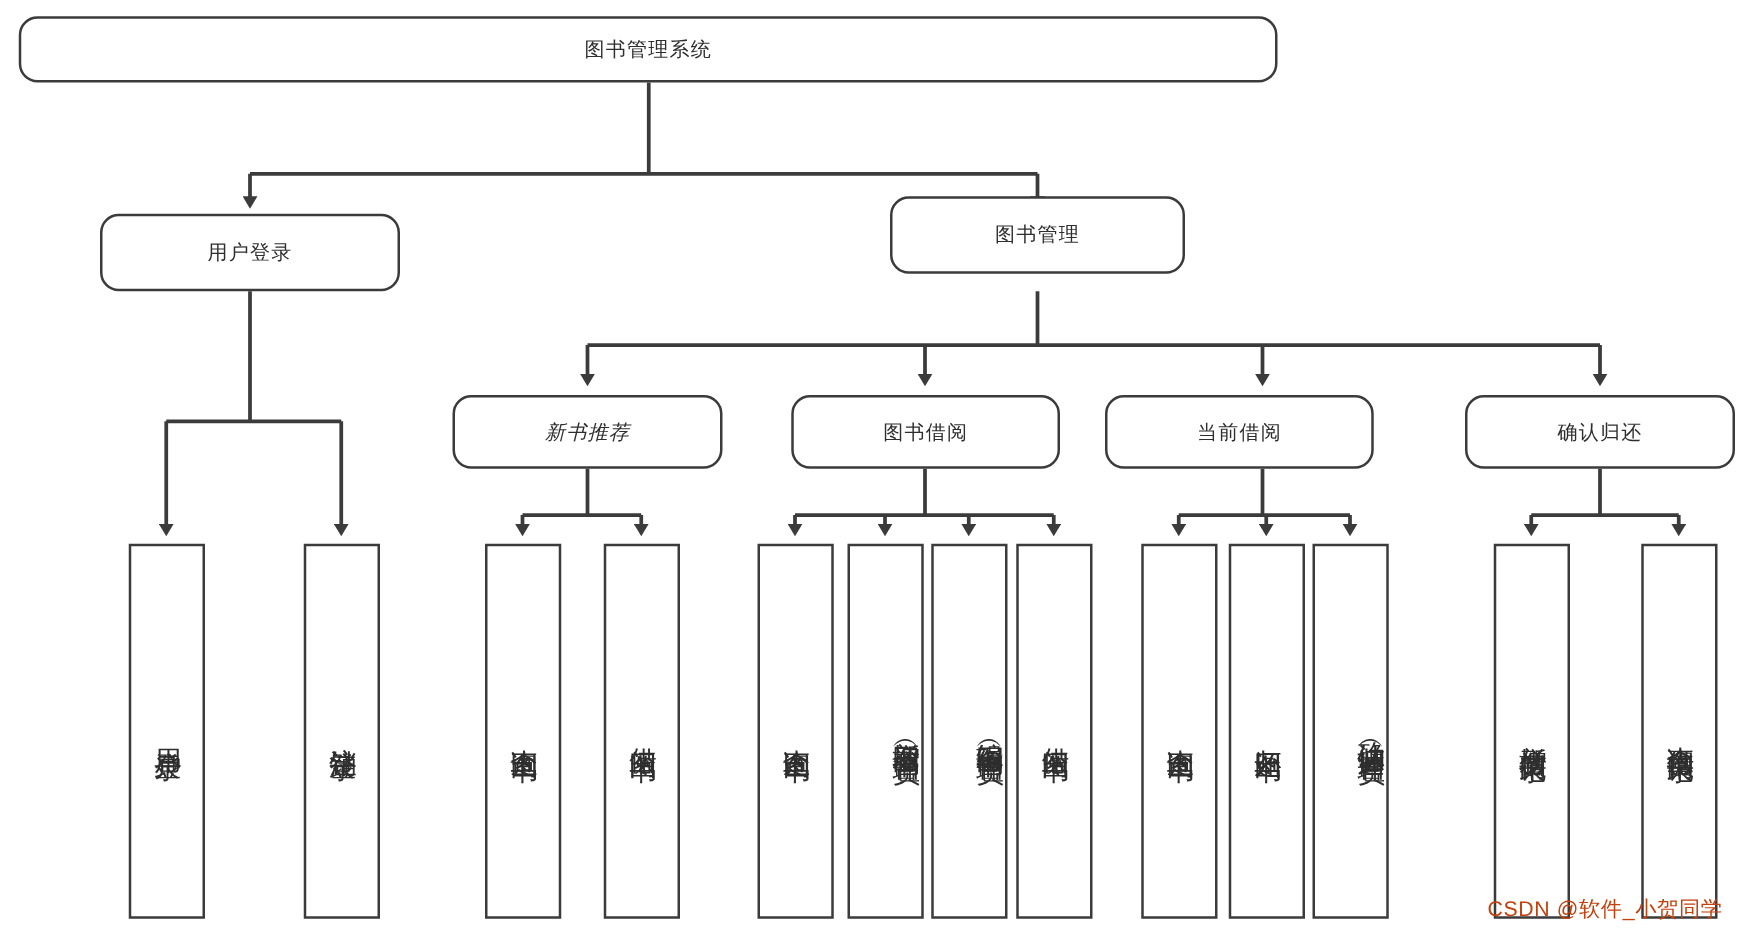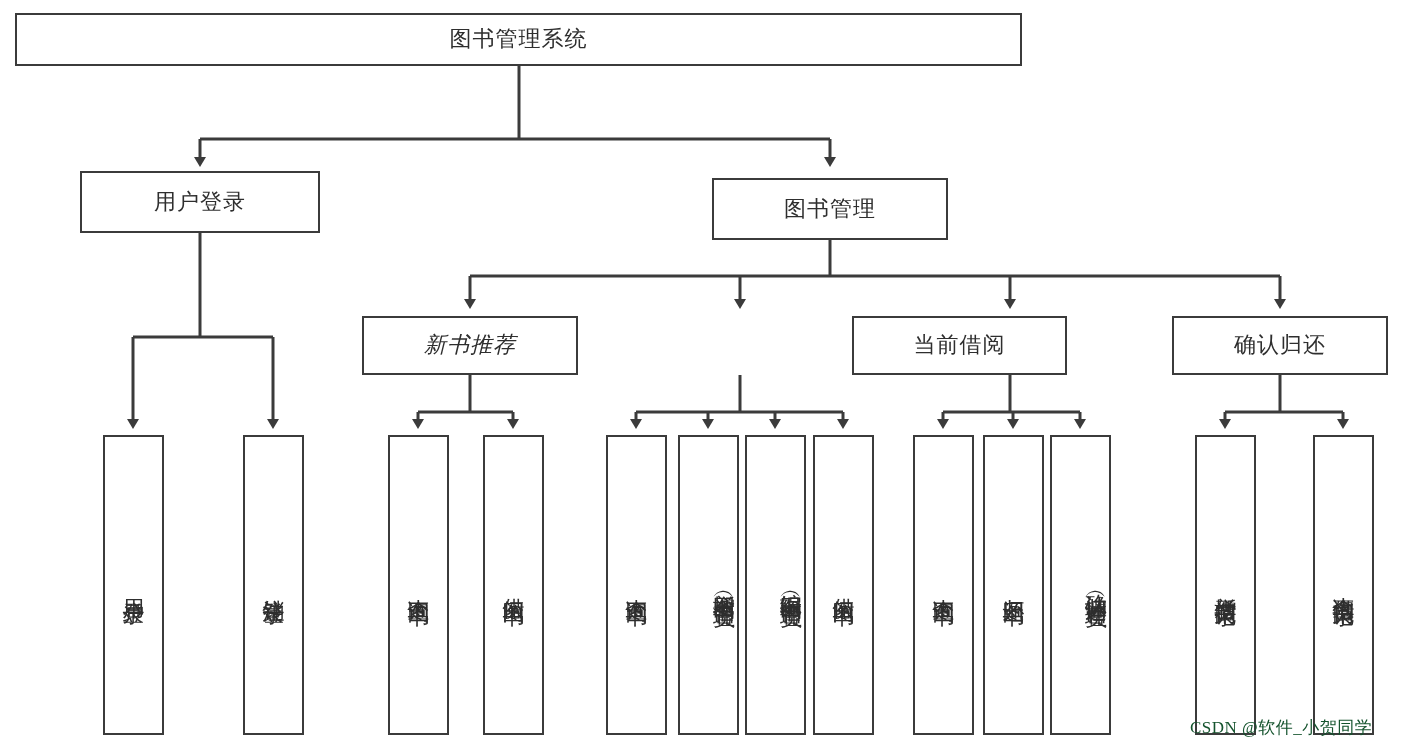--- a/index.html
+++ b/index.html
@@ -29,44 +29,45 @@
     position: absolute;
     box-sizing: border-box;
     border: 2px solid #3b3b3b;
     background: #ffffff;
     display: flex;
     align-items: center;
     justify-content: center;
     color: #2e2e2e;
   }
   .node.horiz {
-    font-size: 22px;
+    font-size: 16px;
     line-height: 1.1;
     letter-spacing: 1px;
+    border-radius: 15px;
   }
   .node.vert {
     writing-mode: vertical-rl;
     text-orientation: upright;
     font-size: 22px;
     line-height: 1.18;
     letter-spacing: 2px;
     padding: 6px 0;
     white-space: nowrap;
   }
   .node.vert.topalign {
     align-items: flex-start;
     justify-content: center;
   }
   .watermark {
     position: absolute;
-    color: #14532d;
+    color: #c2410c;
     font-size: 17px;
     letter-spacing: 0.5px;
     white-space: nowrap;
-    font-family: Liberation Serif, serif;
+    font-family: Liberation Sans, sans-serif;
   }
 </style>
 </head>
 <body>
 
 <div id="canvas">
 
   <svg id="wires" viewBox="0 0 1405 747">
     <defs>
       <marker id="arrow" markerWidth="10" markerHeight="12" refX="1" refY="6" orient="auto" markerUnits="userSpaceOnUse">
@@ -113,24 +114,25 @@
       <path d="M1280,375 L1280,412"></path>
       <path d="M1225,412 L1343,412"></path>
       <path d="M1225,412 L1225,420" marker-end="url(#arrow)"></path>
       <path d="M1343,412 L1343,420" marker-end="url(#arrow)"></path>
     </g>
   </svg>
 
   <div class="node horiz" style="left:15px;top:13px;width:1007px;height:53px;">图书管理系统</div>
 
   <div class="node horiz" style="left:80px;top:171px;width:240px;height:62px;">用户登录</div>
-  <div class="node horiz" style="left:712px;top:178px;width:236px;height:62px;">图书管理</div>
+  <div class="node horiz" style="left:712px;top:157px;width:236px;height:62px;">图书管理</div>
 
   <div class="node horiz" style="left:362px;top:316px;width:216px;height:59px;font-style:italic;">新书推荐</div>
-  <div class="node horiz" style="left:852px;top:316px;width:215px;height:59px;">当前借阅</div>
+  <div class="node horiz" style="left:633px;top:316px;width:215px;height:59px;">图书借阅</div>
+  <div class="node horiz" style="left:884px;top:316px;width:215px;height:59px;">当前借阅</div>
   <div class="node horiz" style="left:1172px;top:316px;width:216px;height:59px;">确认归还</div>
 
   <div class="node vert" style="left:103px;top:435px;width:61px;height:300px;">用户登录</div>
   <div class="node vert" style="left:243px;top:435px;width:61px;height:300px;">注销登录</div>
   <div class="node vert" style="left:388px;top:435px;width:61px;height:300px;">查询图书</div>
   <div class="node vert" style="left:483px;top:435px;width:61px;height:300px;">借阅图书</div>
   <div class="node vert" style="left:606px;top:435px;width:61px;height:300px;">查询图书</div>
   <div class="node vert topalign" style="left:678px;top:435px;width:61px;height:300px;">新增图书（管理员）</div>
   <div class="node vert topalign" style="left:745px;top:435px;width:61px;height:300px;">编辑图书（管理员）</div>
   <div class="node vert" style="left:813px;top:435px;width:61px;height:300px;">借阅图书</div>

